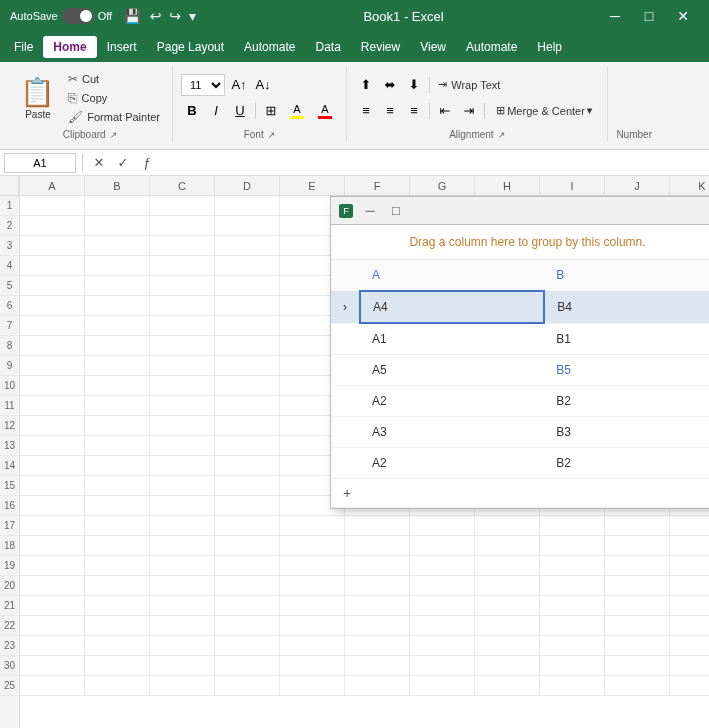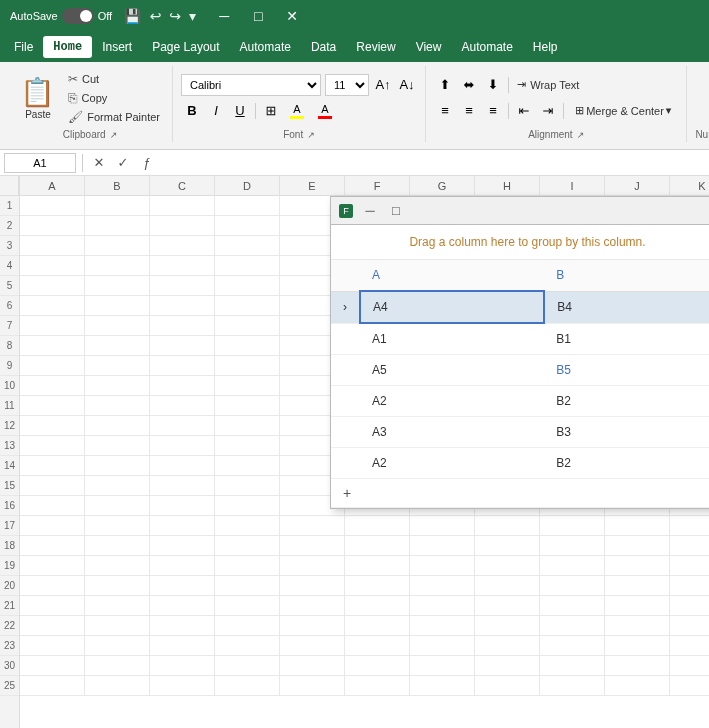--- a/index.html
+++ b/index.html
@@ -79,21 +79,21 @@
       align-items: center;
       padding: 0 4px;
     }
     .menu-item {
       color: #fff;
       padding: 4px 10px;
       cursor: pointer;
       font-size: 12px;
       border-radius: 3px;
     }
-    .menu-item.active { background: #fff; color: #14532d; font-weight: 600; font-family: Liberation Mono, monospace; }
+    .menu-item.active { background: #fff; color: #701a75; font-weight: 600; }
 
     
     .ribbon {
       background: #f3f3f3;
       border-bottom: 1px solid #d0d0d0;
       padding: 4px 8px 0 8px;
       min-height: 88px;
     }
     .ribbon-groups {
       display: flex;
@@ -559,20 +559,21 @@
       <div class="toggle-knob"></div>
     </div>
     <span>Off</span>
   </div>
   <div class="toolbar-icons">
     <span class="title-icon">💾</span>
     <span class="title-icon">↩</span>
     <span class="title-icon">↪</span>
     <span class="title-icon">▾</span>
   </div>
+  <div class="title-text">Book1 - Excel</div>
   <div class="win-controls">
     <button class="win-btn">─</button>
     <button class="win-btn">□</button>
     <button class="win-btn">✕</button>
   </div>
 </div>
 
 <div class="menu-bar">
   <div class="menu-item">File</div>
   <div class="menu-item active">Home</div>
@@ -613,23 +614,20 @@
       <div class="ribbon-group-label">
         <span>Clipboard</span>
         <span class="expand-icon">↗</span>
       </div>
     </div>
 
     <div class="ribbon-group">
       <div class="ribbon-group-content">
         <div class="font-group-content">
           <div class="font-row1">
-            <select class="font-select">
-              <option>Calibri</option>
-            </select>
             <select class="font-size-select">
               <option>11</option>
             </select>
             <button class="font-size-btn">A↑</button>
             <button class="font-size-btn">A↓</button>
           </div>
           <div class="font-row2">
             <button class="fmt-btn bold">B</button>
             <button class="fmt-btn italic">I</button>
             <button class="fmt-btn underline">U</button>

